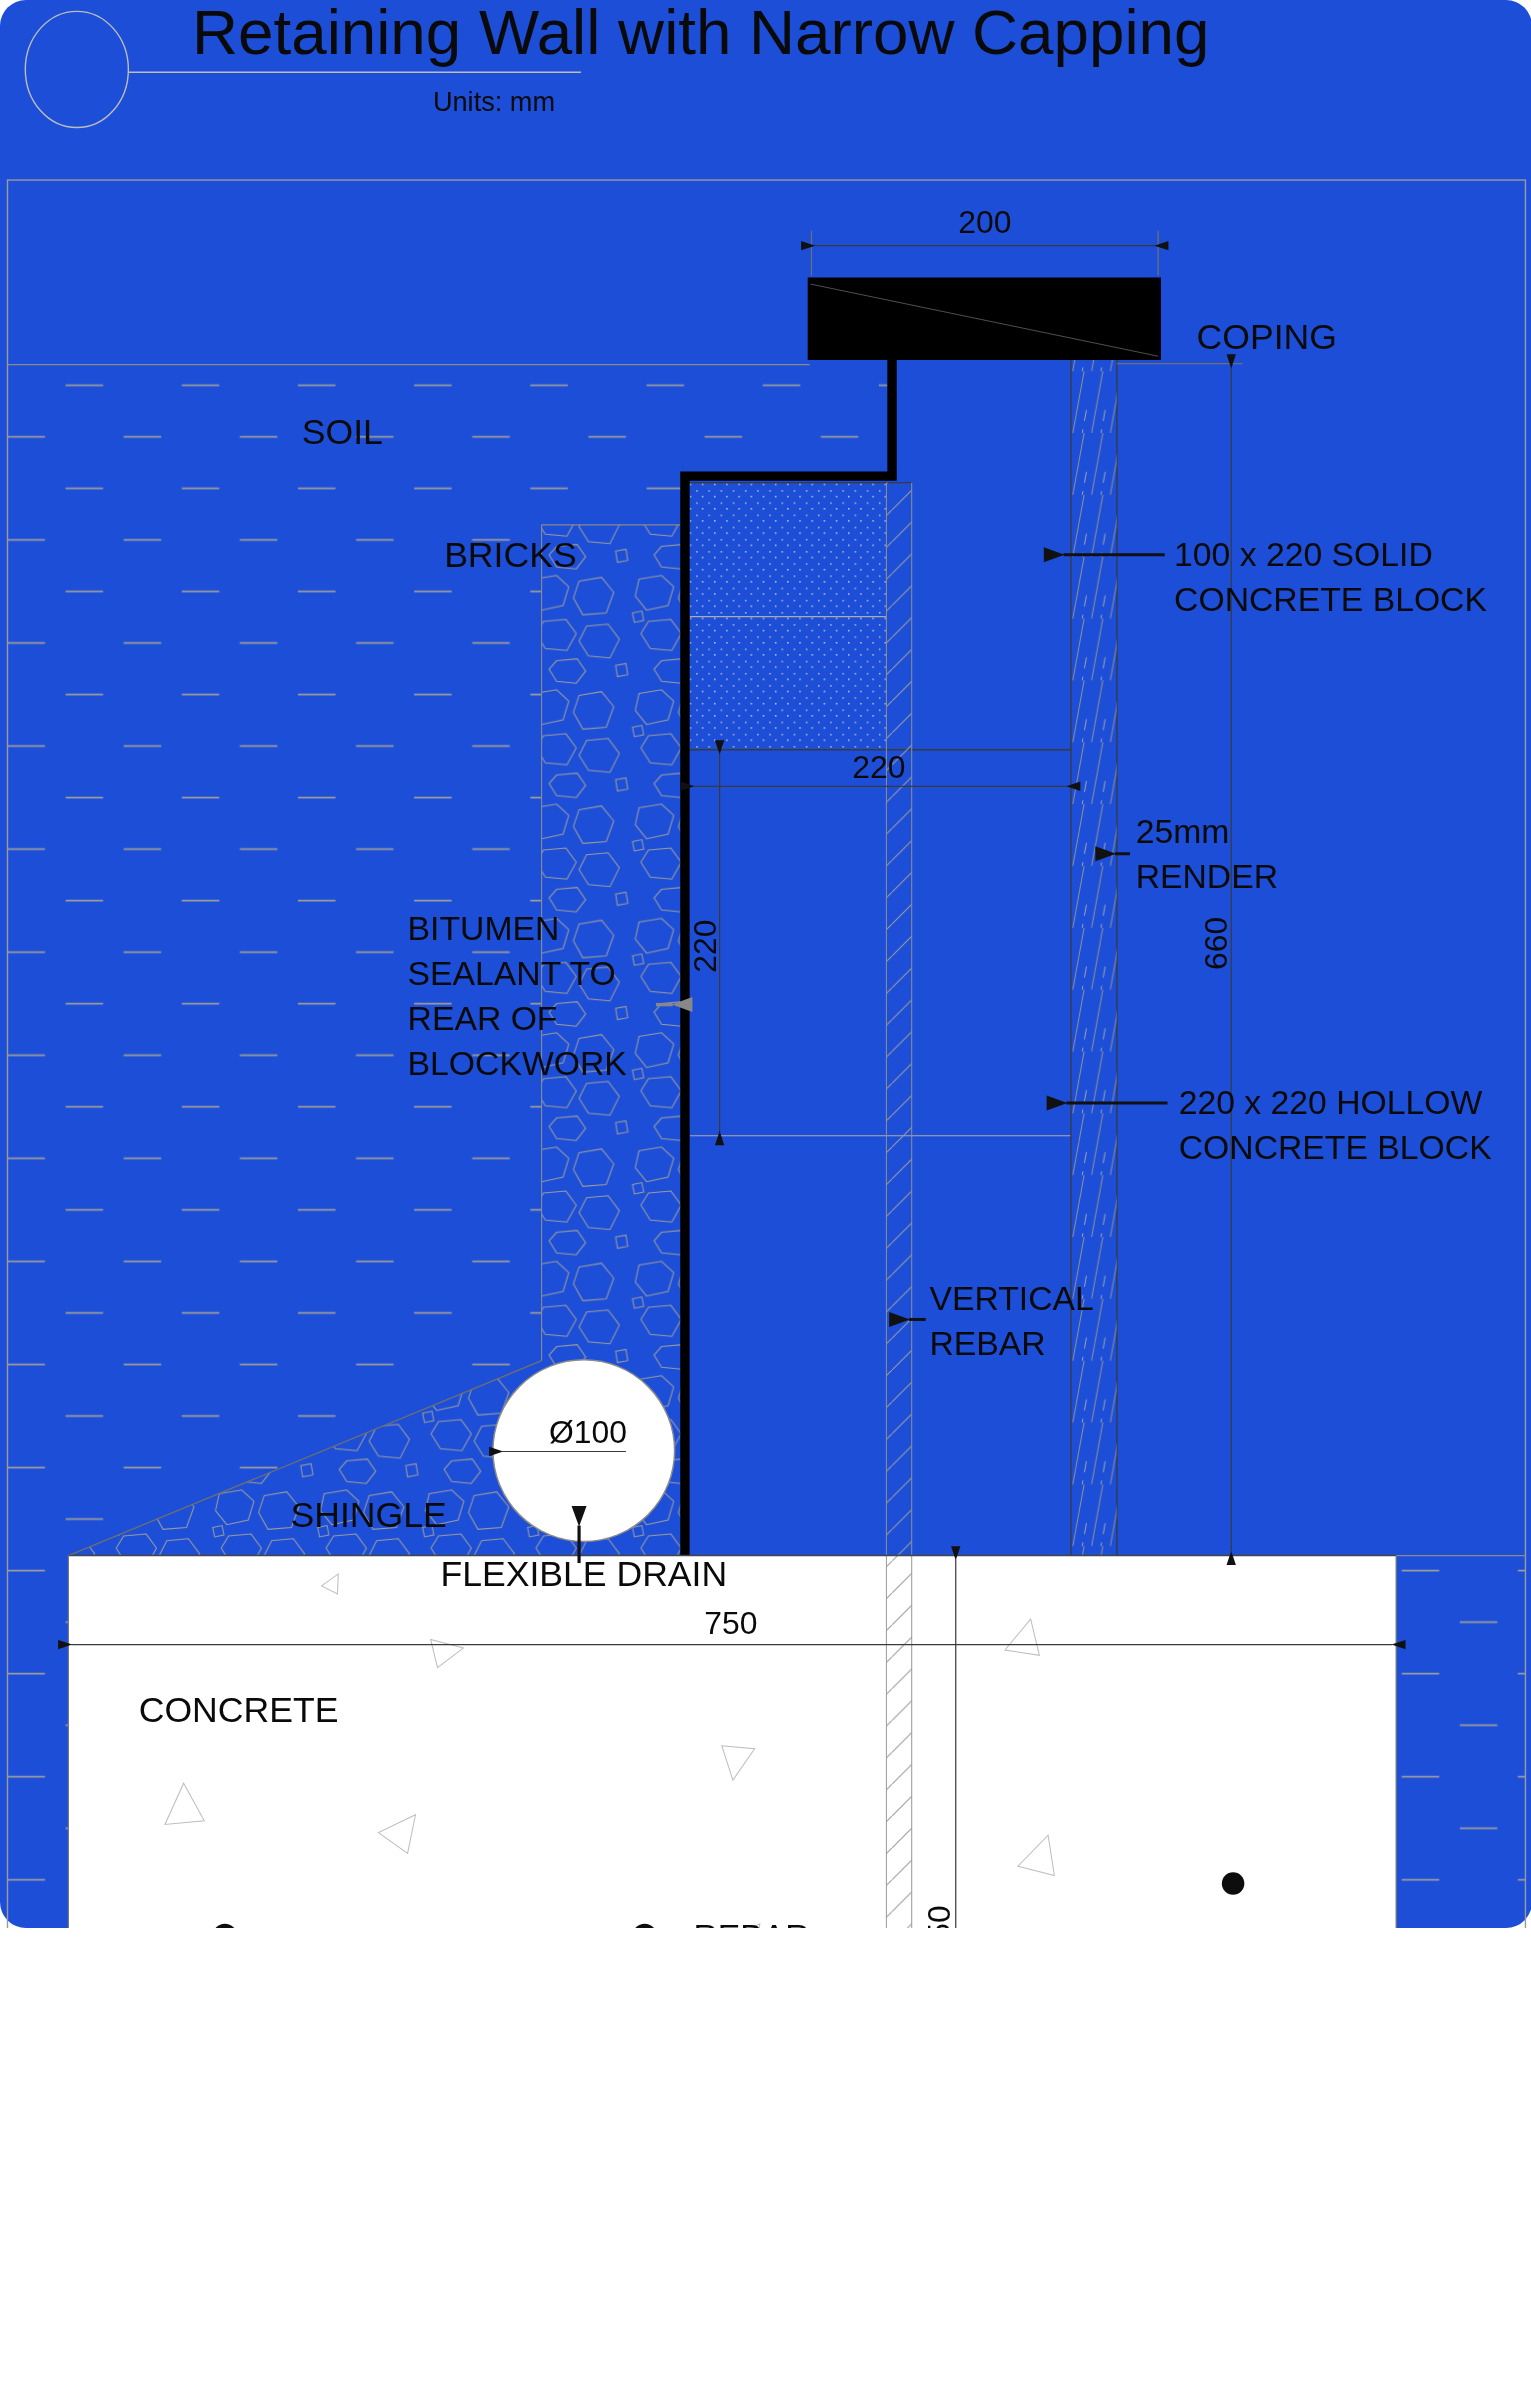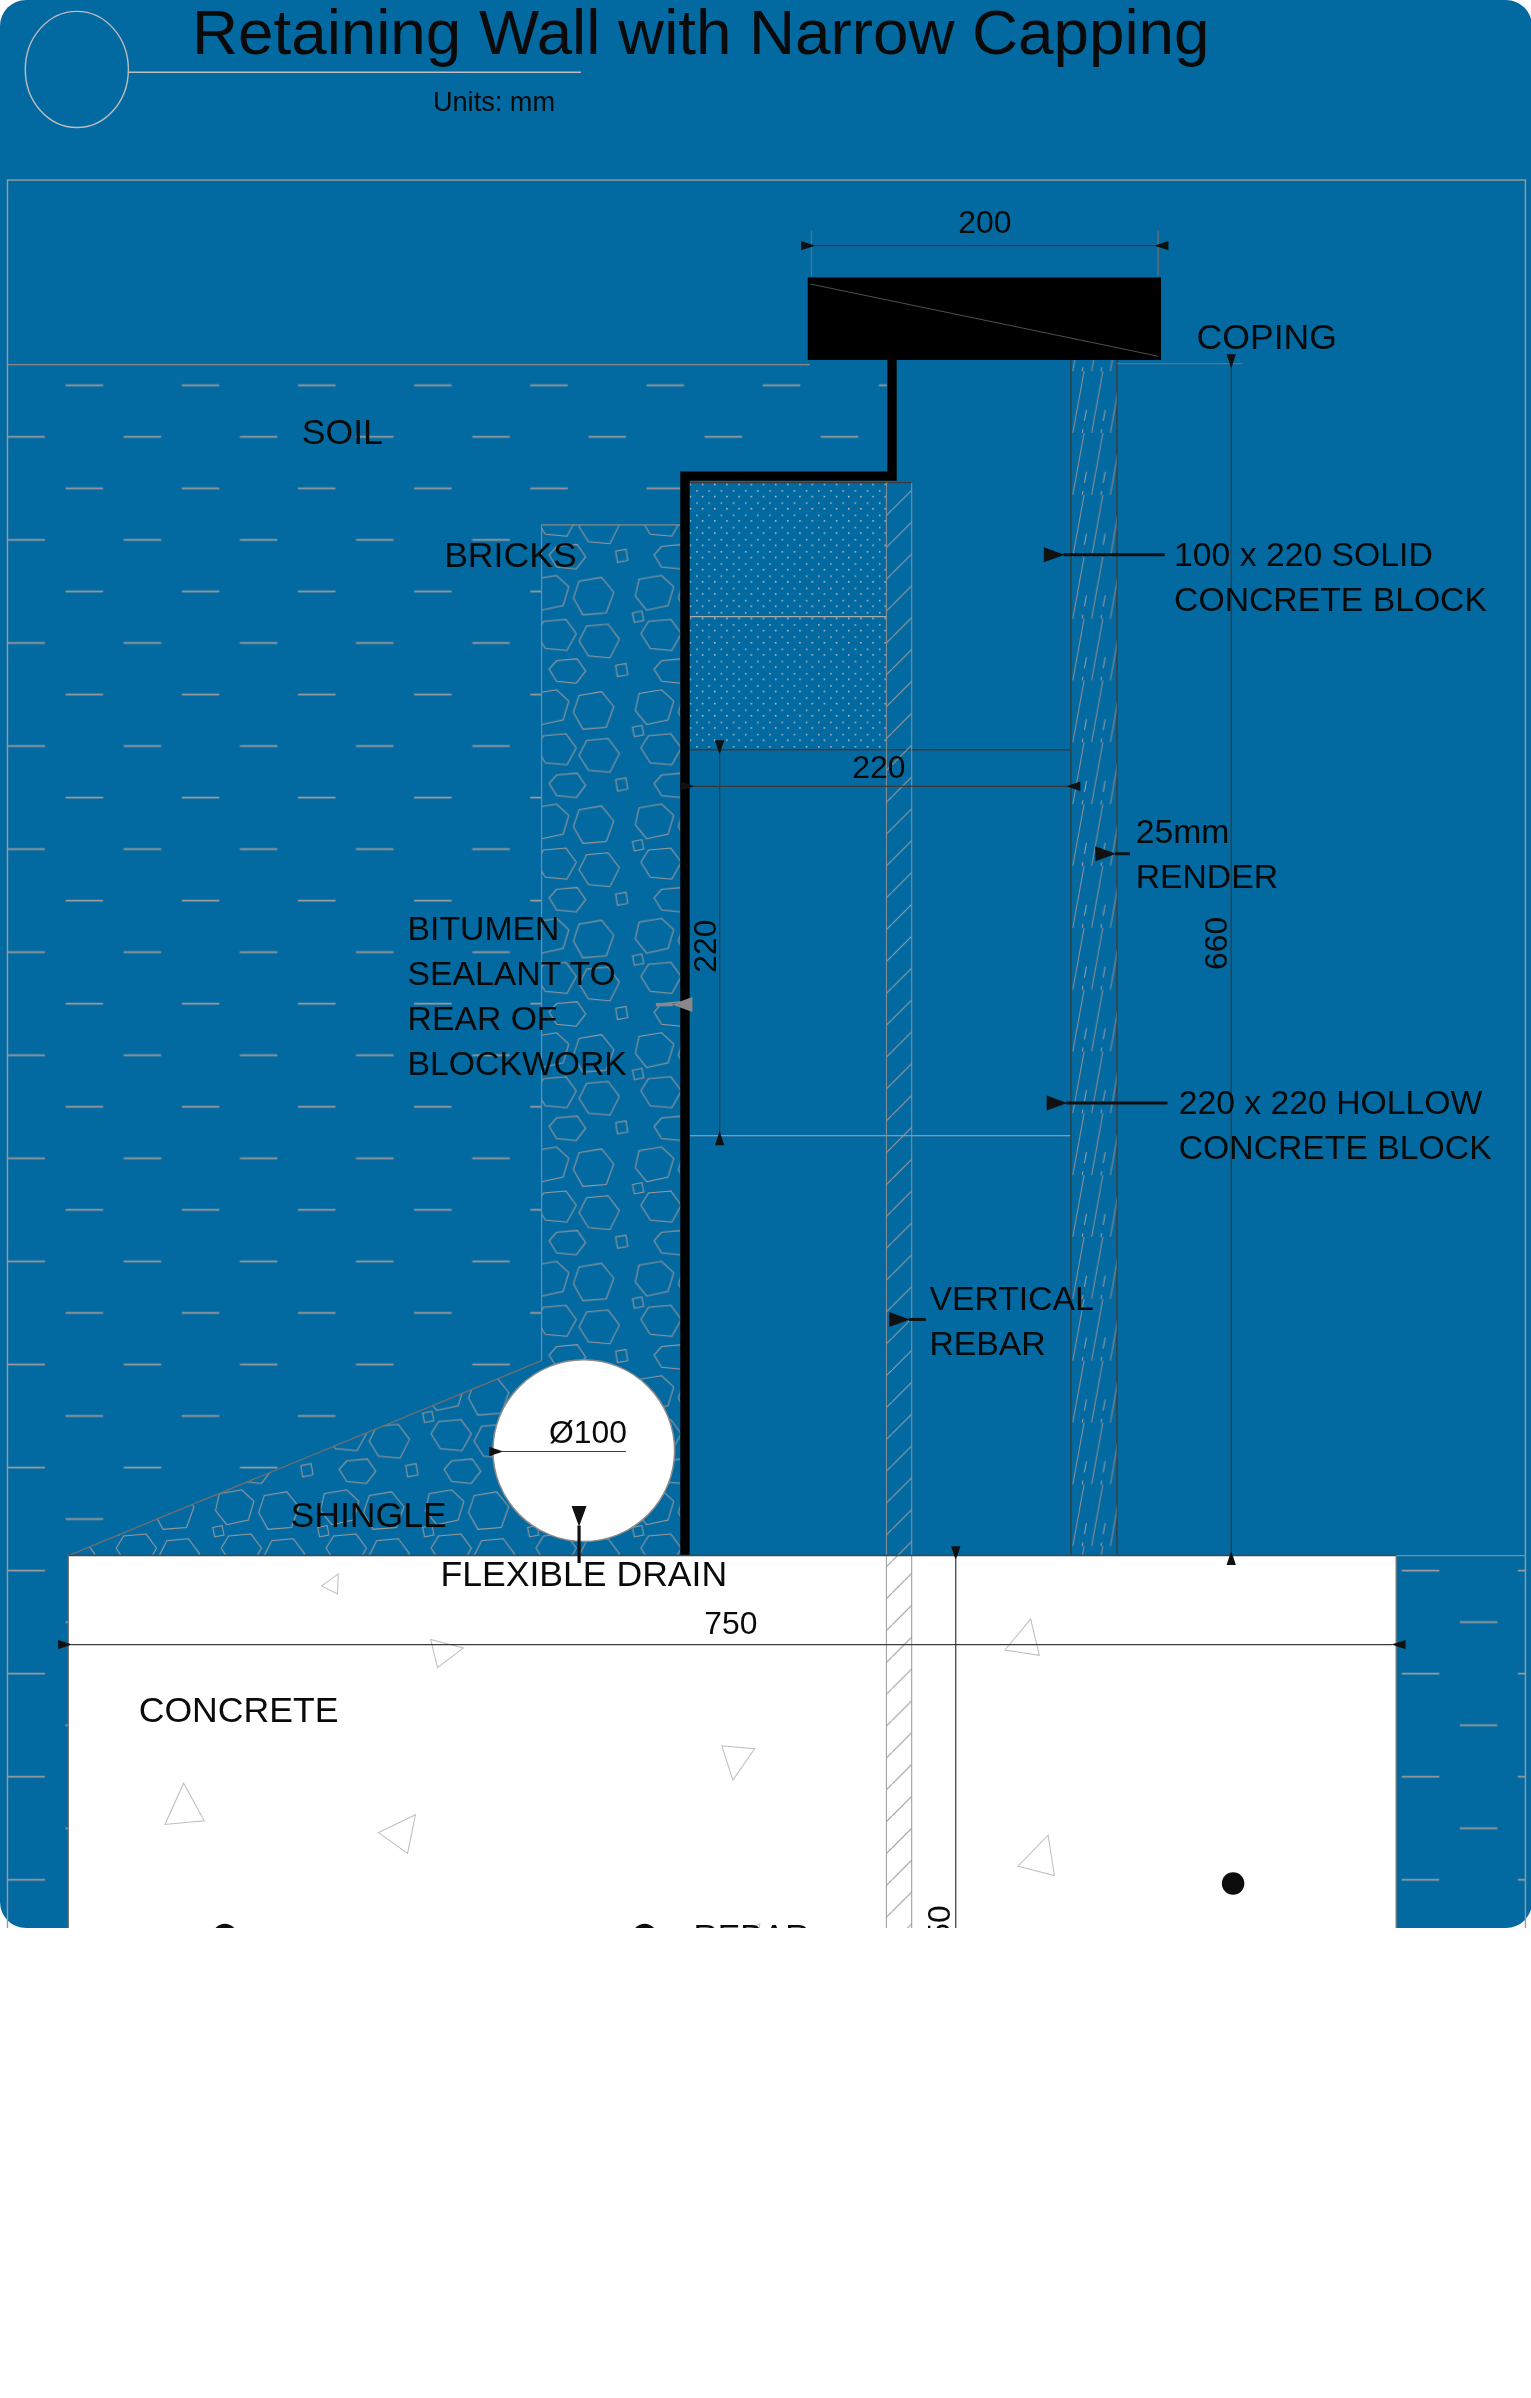--- a/index.html
+++ b/index.html
@@ -1,16 +1,16 @@
 <!DOCTYPE html>
 <html style="font-size:15px"><head>
 <meta charset="utf-8">
 <style>
   html,body{margin:0;padding:0;background:#ffffff;}
-  .page{width:1532px;height:1928px;position:relative;background:#0369a1;border-radius:26px;}
+  .page{width:1532px;height:1928px;position:relative;background:#1d4ed8;border-radius:26px;}
   svg{display:block;}
   text{font-family:"Liberation Sans", sans-serif;fill:#0a0a0a;}
   .t-title{font-size:68px;letter-spacing:0px;}
   .t-units{font-size:29px;}
   .t-label{font-size:38px;}
   .t-small{font-size:36px;}
   .t-dim{font-size:34px;}
 </style>
 </head>
 <body>

